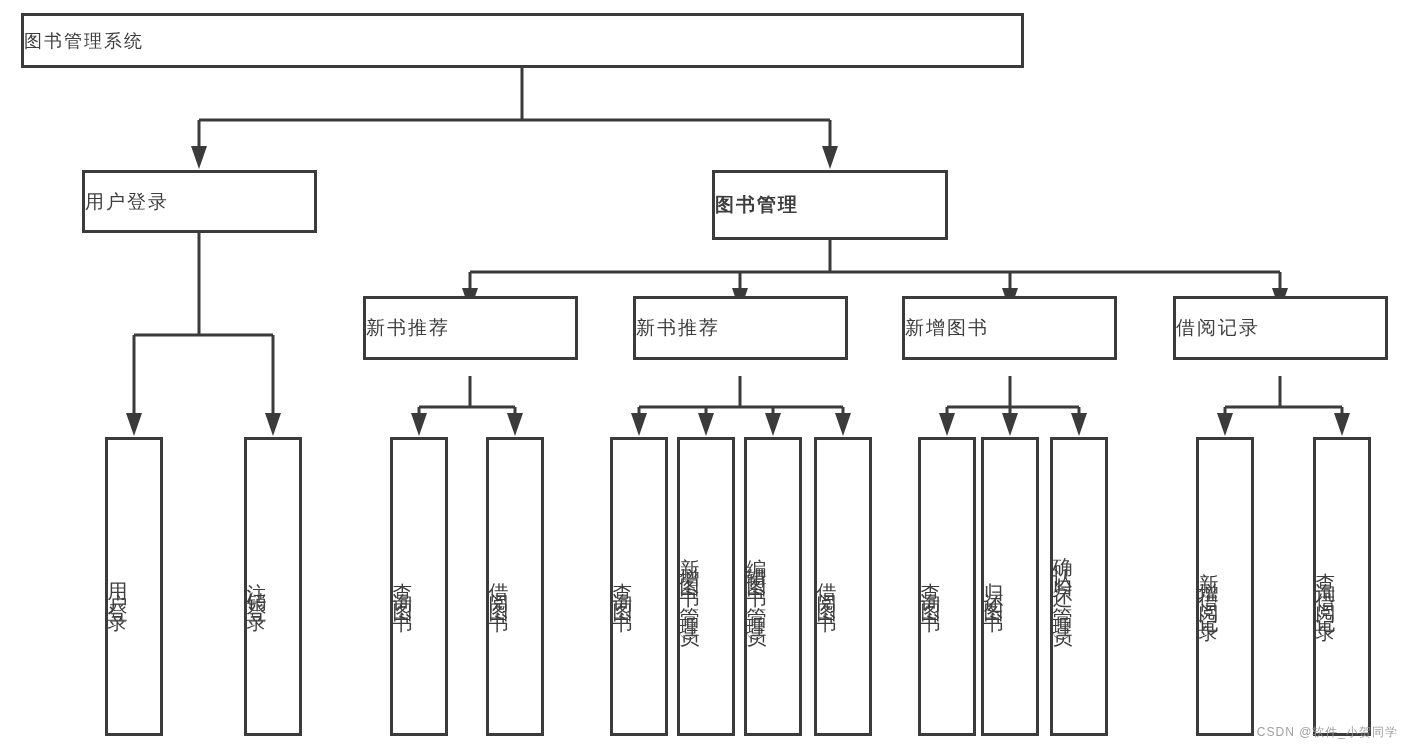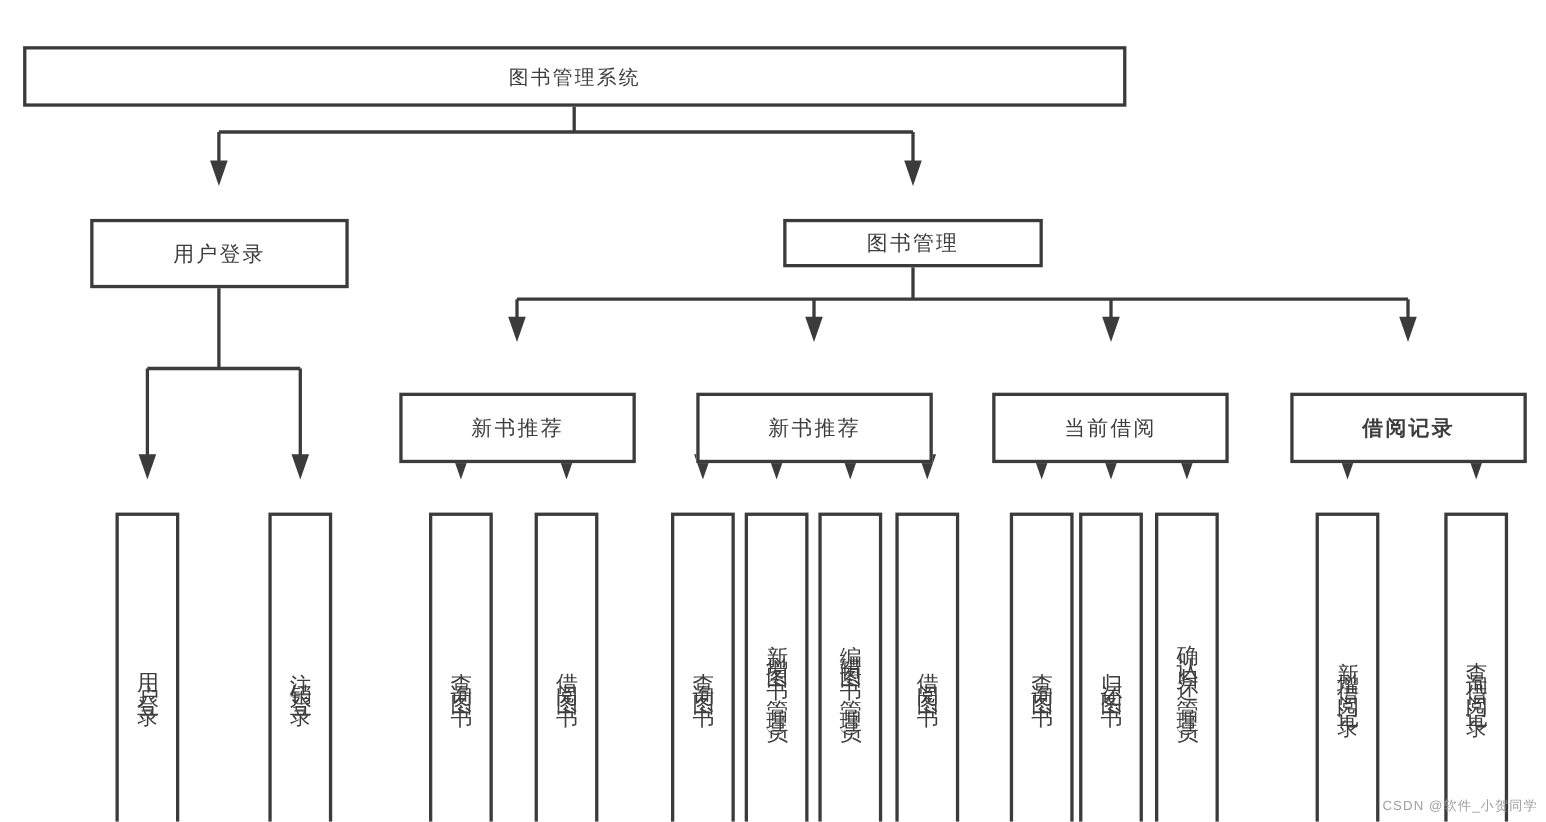--- a/index.html
+++ b/index.html
@@ -23,42 +23,41 @@
     height: 747px;
     z-index: 1;
   }
   .box {
     position: absolute;
     box-sizing: border-box;
     border: 3px solid #3b3b3b;
     background: #ffffff;
     display: flex;
     align-items: center;
-    justify-content: center;
+    justify-content: flex-start;
     z-index: 2;
     color: #3d3d3d;
-    margin-top: 29px;
   }
   .hlabel {
     font-size: 19px;
     letter-spacing: 2px;
     white-space: nowrap;
     color: #3d3d3d;
   }
   .root-box { left: 21px; top: 13px; width: 1003px; height: 55px; }
   .root-box .hlabel { font-size: 18px; }
 
   .l2a { left: 82px;  top: 170px; width: 235px; height: 63px; }
-  .l2b { left: 712px; top: 170px; width: 236px; height: 44px; }
-
-  .l3 { top: 328px; height: 64px; width: 215px; }
+  .l2b { left: 712px; top: 170px; width: 236px; height: 70px; font-weight: bold; }
+
+  .l3 { top: 296px; height: 64px; width: 215px; }
   .l3a { left: 363px; }
   .l3b { left: 633px; }
   .l3c { left: 902px; }
-  .l3d { left: 1173px; font-weight: bold; }
+  .l3d { left: 1173px; }
 
   .leaf { top: 437px; width: 58px; height: 299px; }
   .vlabel {
     writing-mode: vertical-rl;
     font-size: 20px;
     letter-spacing: 10px;
     line-height: 1;
     color: #3d3d3d;
   }
   .lf1  { left: 105px; }
@@ -145,21 +144,21 @@
     <span class="hlabel">图书管理</span>
   </div>
 
   <div class="box l3 l3a">
     <span class="hlabel">新书推荐</span>
   </div>
   <div class="box l3 l3b">
     <span class="hlabel">新书推荐</span>
   </div>
   <div class="box l3 l3c">
-    <span class="hlabel">当前借阅</span>
+    <span class="hlabel">新增图书</span>
   </div>
   <div class="box l3 l3d">
     <span class="hlabel">借阅记录</span>
   </div>
 
   <div class="box leaf lf1">
     <span class="vlabel">用户登录</span>
   </div>
   <div class="box leaf lf2">
     <span class="vlabel">注销登录</span>

